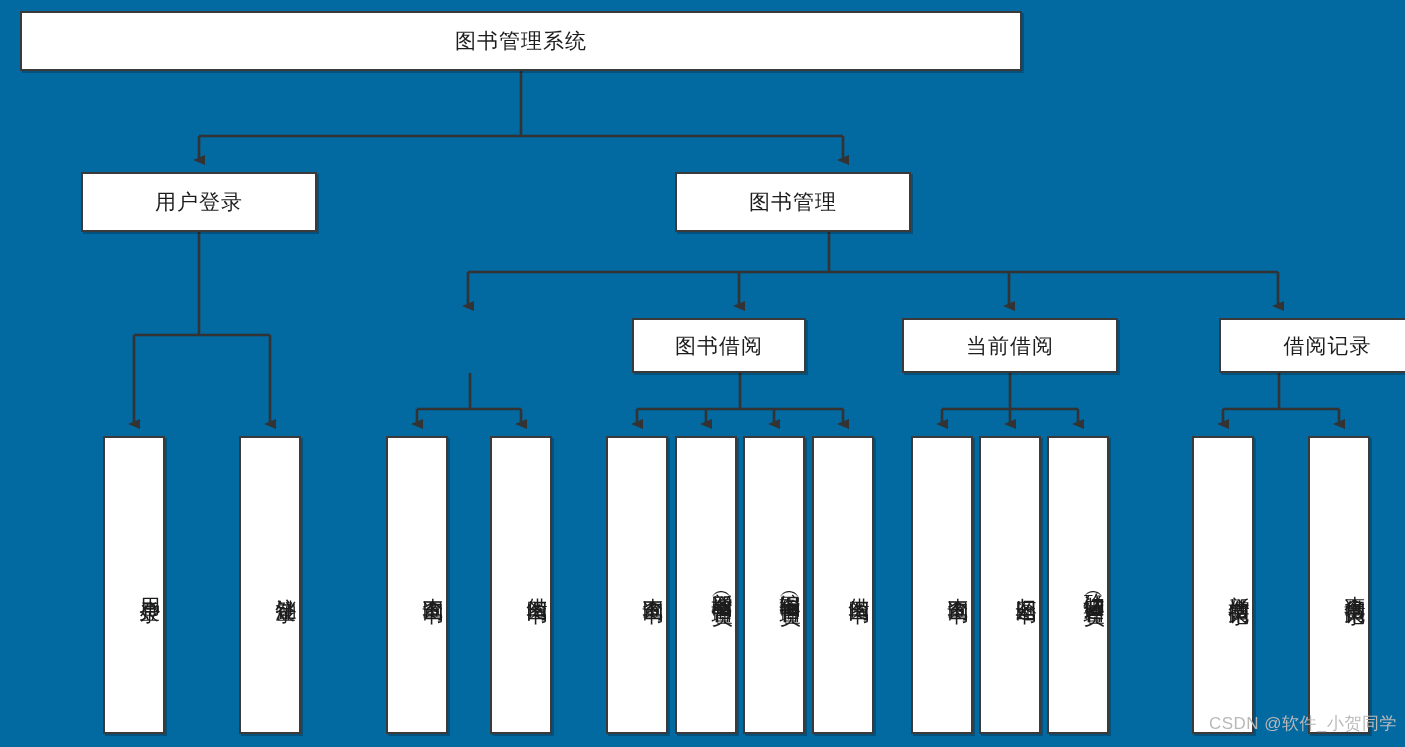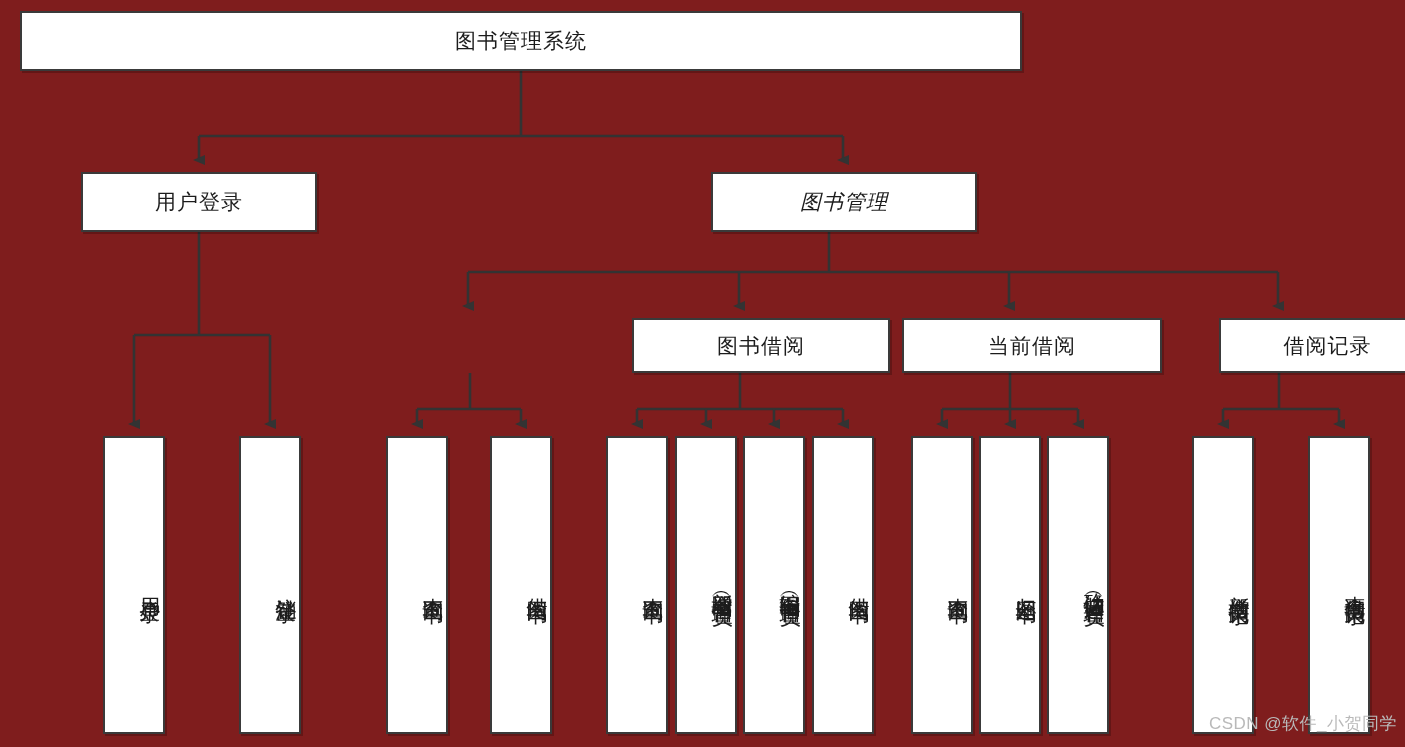--- a/index.html
+++ b/index.html
@@ -7,21 +7,21 @@
     padding: 0;
     background: #ffffff;
   }
   body {
     font-family: "Liberation Sans", "DejaVu Sans", sans-serif;
   }
   #canvas {
     position: relative;
     width: 1405px;
     height: 747px;
-    background: #7f1d1d;
+    background: #0369a1;
     overflow: hidden;
   }
   svg.wires {
     position: absolute;
     left: 0;
     top: 0;
     width: 1405px;
     height: 747px;
     pointer-events: none;
   }
@@ -123,28 +123,28 @@
     </g>
   </svg>
 
   <div class="node horiz" style="left:20px; top:11px; width:1002px; height:60px;">
     <span>图书管理系统</span>
   </div>
 
   <div class="node horiz" style="left:81px; top:172px; width:236px; height:60px;">
     <span>用户登录</span>
   </div>
-  <div class="node horiz" style="left:711px; top:172px; width:266px; height:60px;font-style:italic;">
+  <div class="node horiz" style="left:675px; top:172px; width:236px; height:60px;">
     <span>图书管理</span>
   </div>
 
-  <div class="node horiz" style="left:632px; top:318px; width:258px; height:55px;">
+  <div class="node horiz" style="left:632px; top:318px; width:174px; height:55px;">
     <span>图书借阅</span>
   </div>
-  <div class="node horiz" style="left:902px; top:318px; width:260px; height:55px;">
+  <div class="node horiz" style="left:902px; top:318px; width:216px; height:55px;">
     <span>当前借阅</span>
   </div>
   <div class="node horiz" style="left:1171px; top:318px; width:217px; height:55px;margin-left:48px;">
     <span>借阅记录</span>
   </div>
 
   <div class="node vert" style="left:103px; top:436px; width:62px; height:298px;">
     <span class="vtext">用户登录</span>
   </div>
   <div class="node vert" style="left:239px; top:436px; width:62px; height:298px;">

